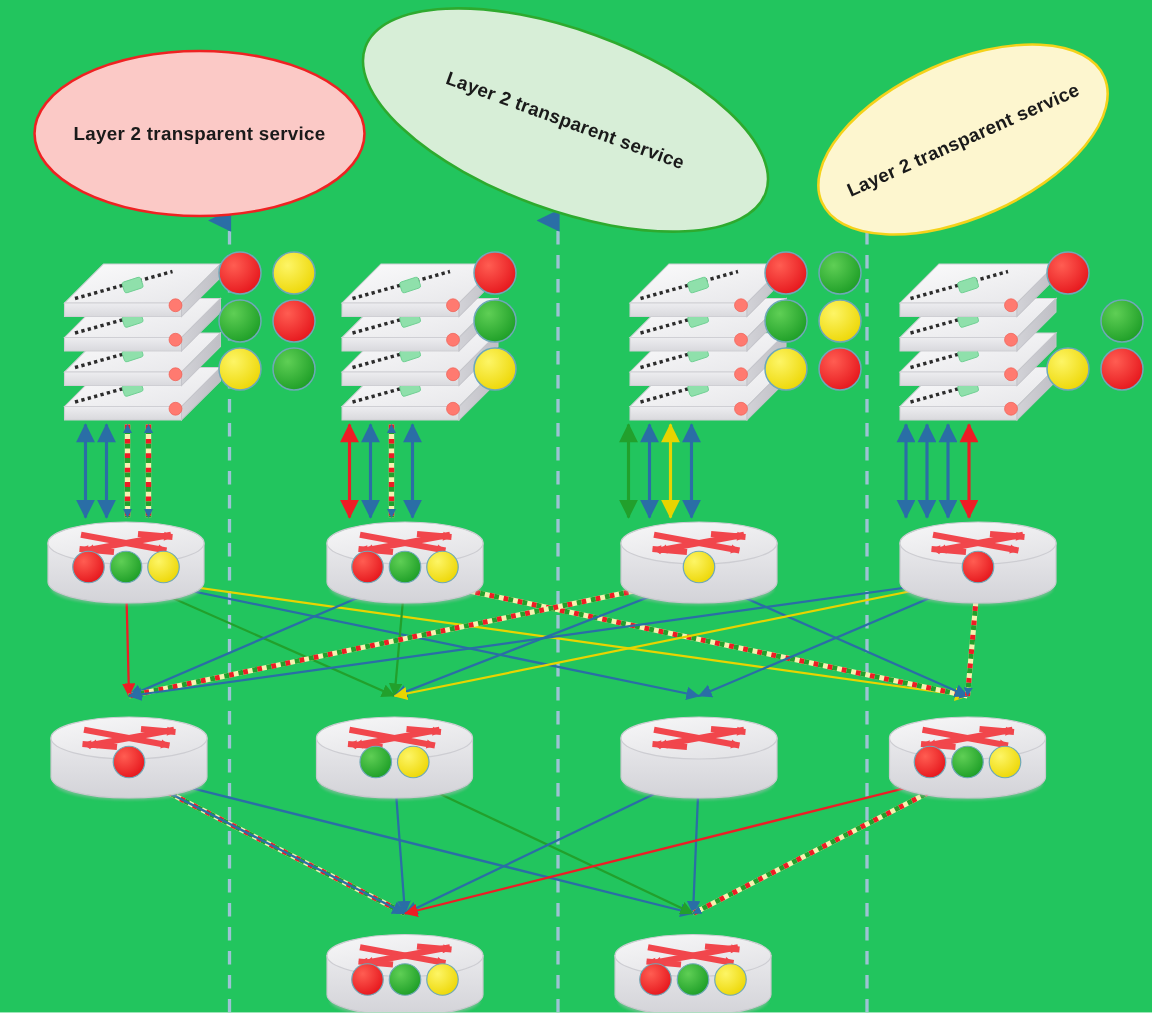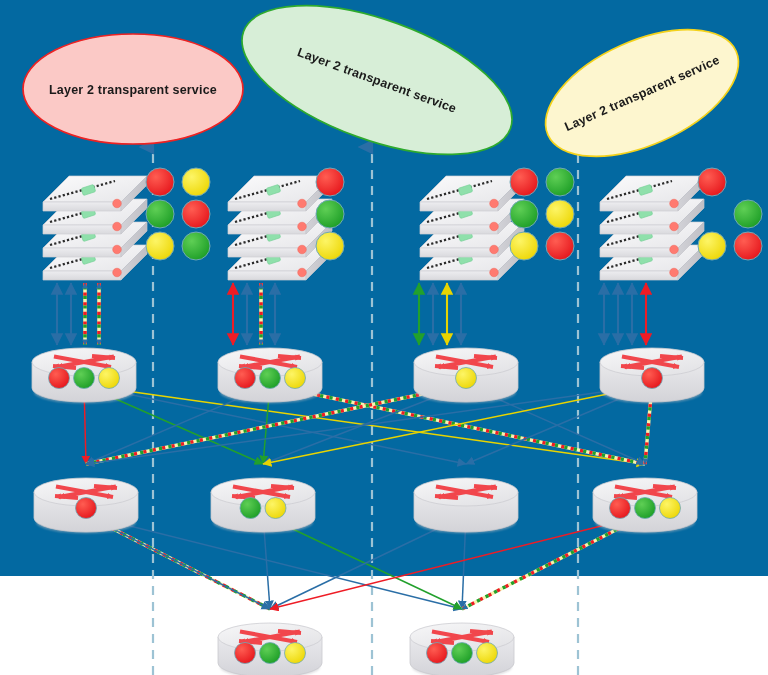--- a/index.html
+++ b/index.html
@@ -1,19 +1,19 @@
 <!DOCTYPE html>
 <html><head>
 <meta charset="utf-8">
 <title>Layer 2 transparent service network diagram</title>
 <style>
   html,body{margin:0;padding:0;background:#ffffff;}
   body{width:768px;height:675px;overflow:hidden;
        font-family:"Liberation Sans","DejaVu Sans",sans-serif;}
-  #stage{position:relative;width:768px;height:576px;background:#0369a1;}
+  #stage{position:relative;width:768px;height:675px;background:#22c55e;}
   #stage svg.layer{position:absolute;left:0;top:0;width:768px;height:675px;}
   #wires{z-index:1;}
   #nodes{z-index:2;}
   #labels{z-index:3;}
   .ell-text{font-family:"Liberation Sans","DejaVu Sans",sans-serif;
             font-size:12.5px;font-weight:700;fill:#1a1a1a;letter-spacing:.2px;}
 </style>
 </head>
 <body>
 

